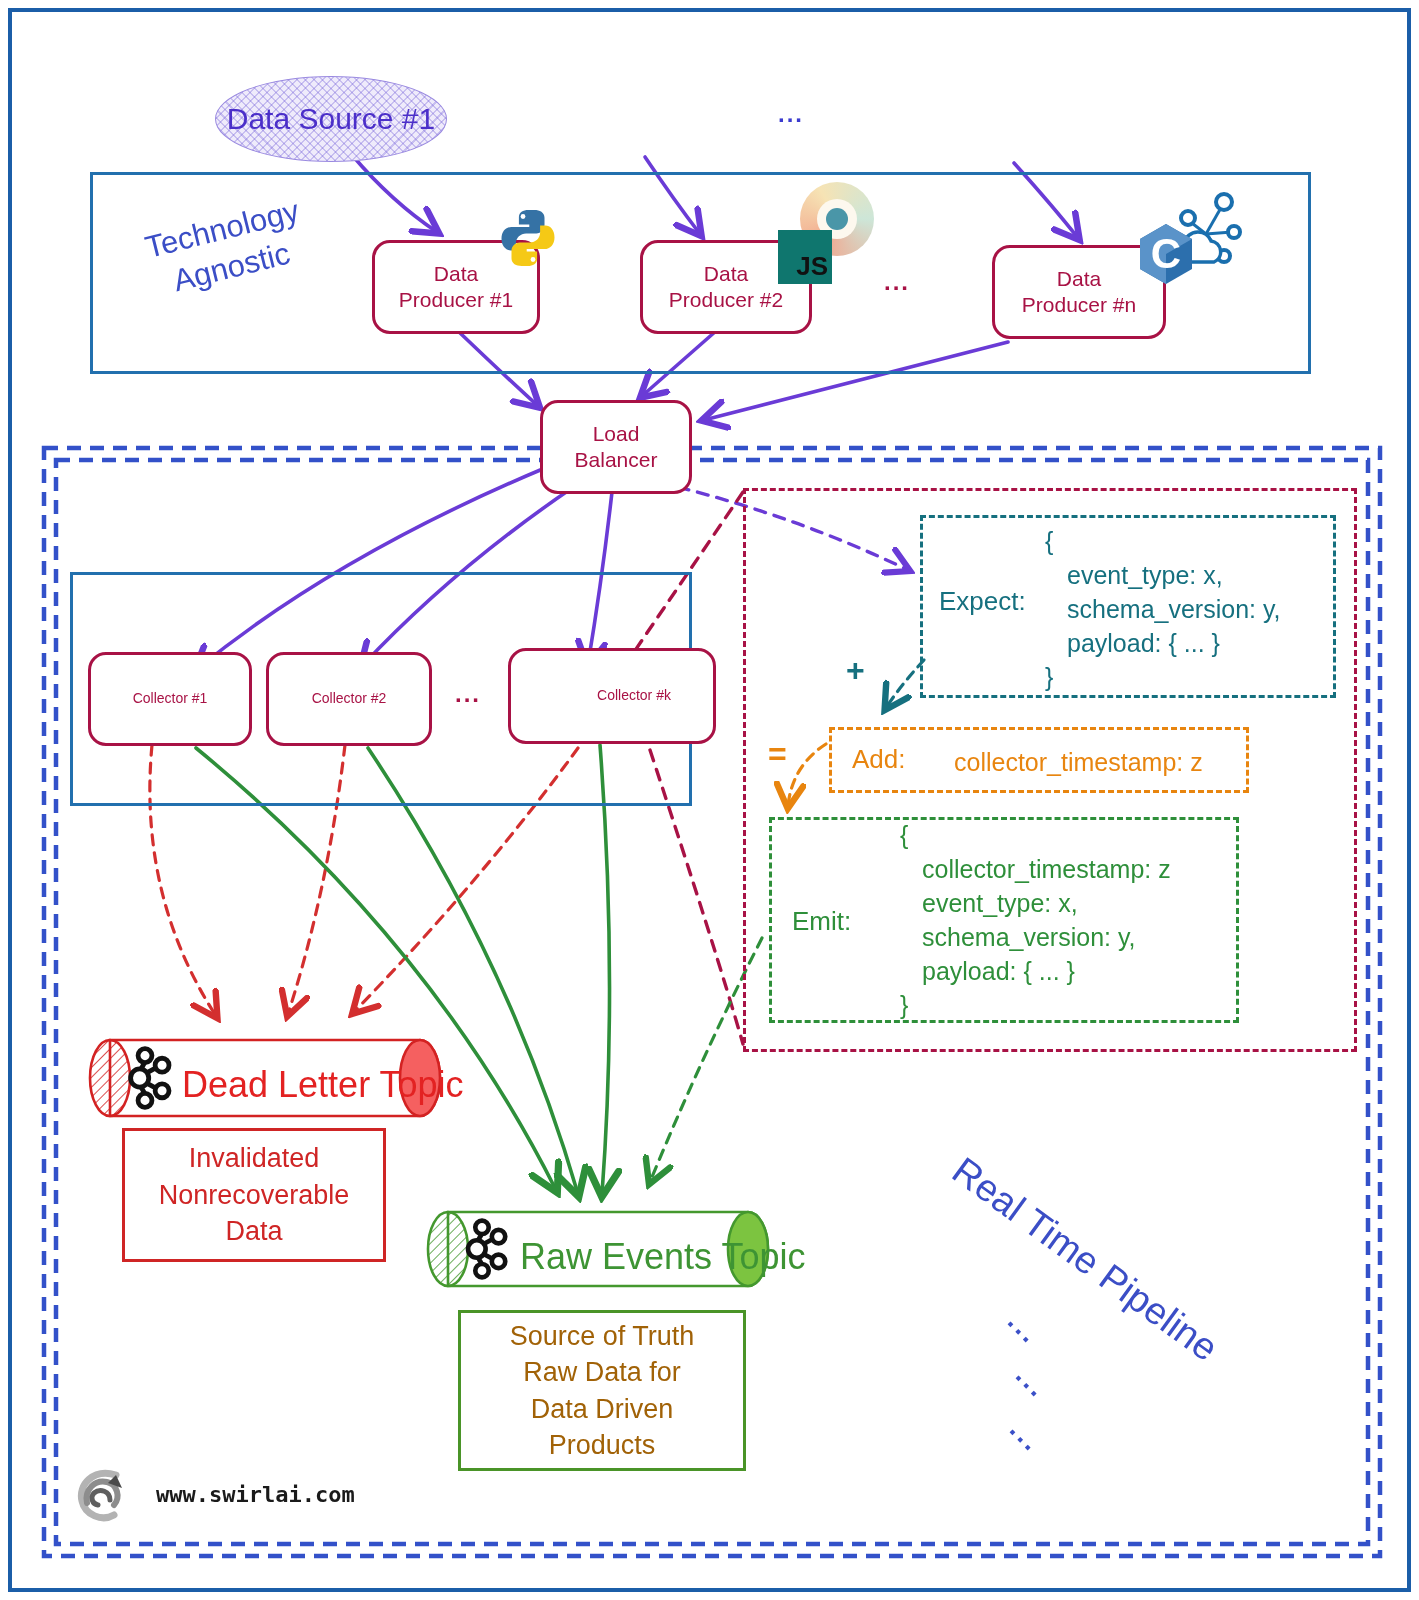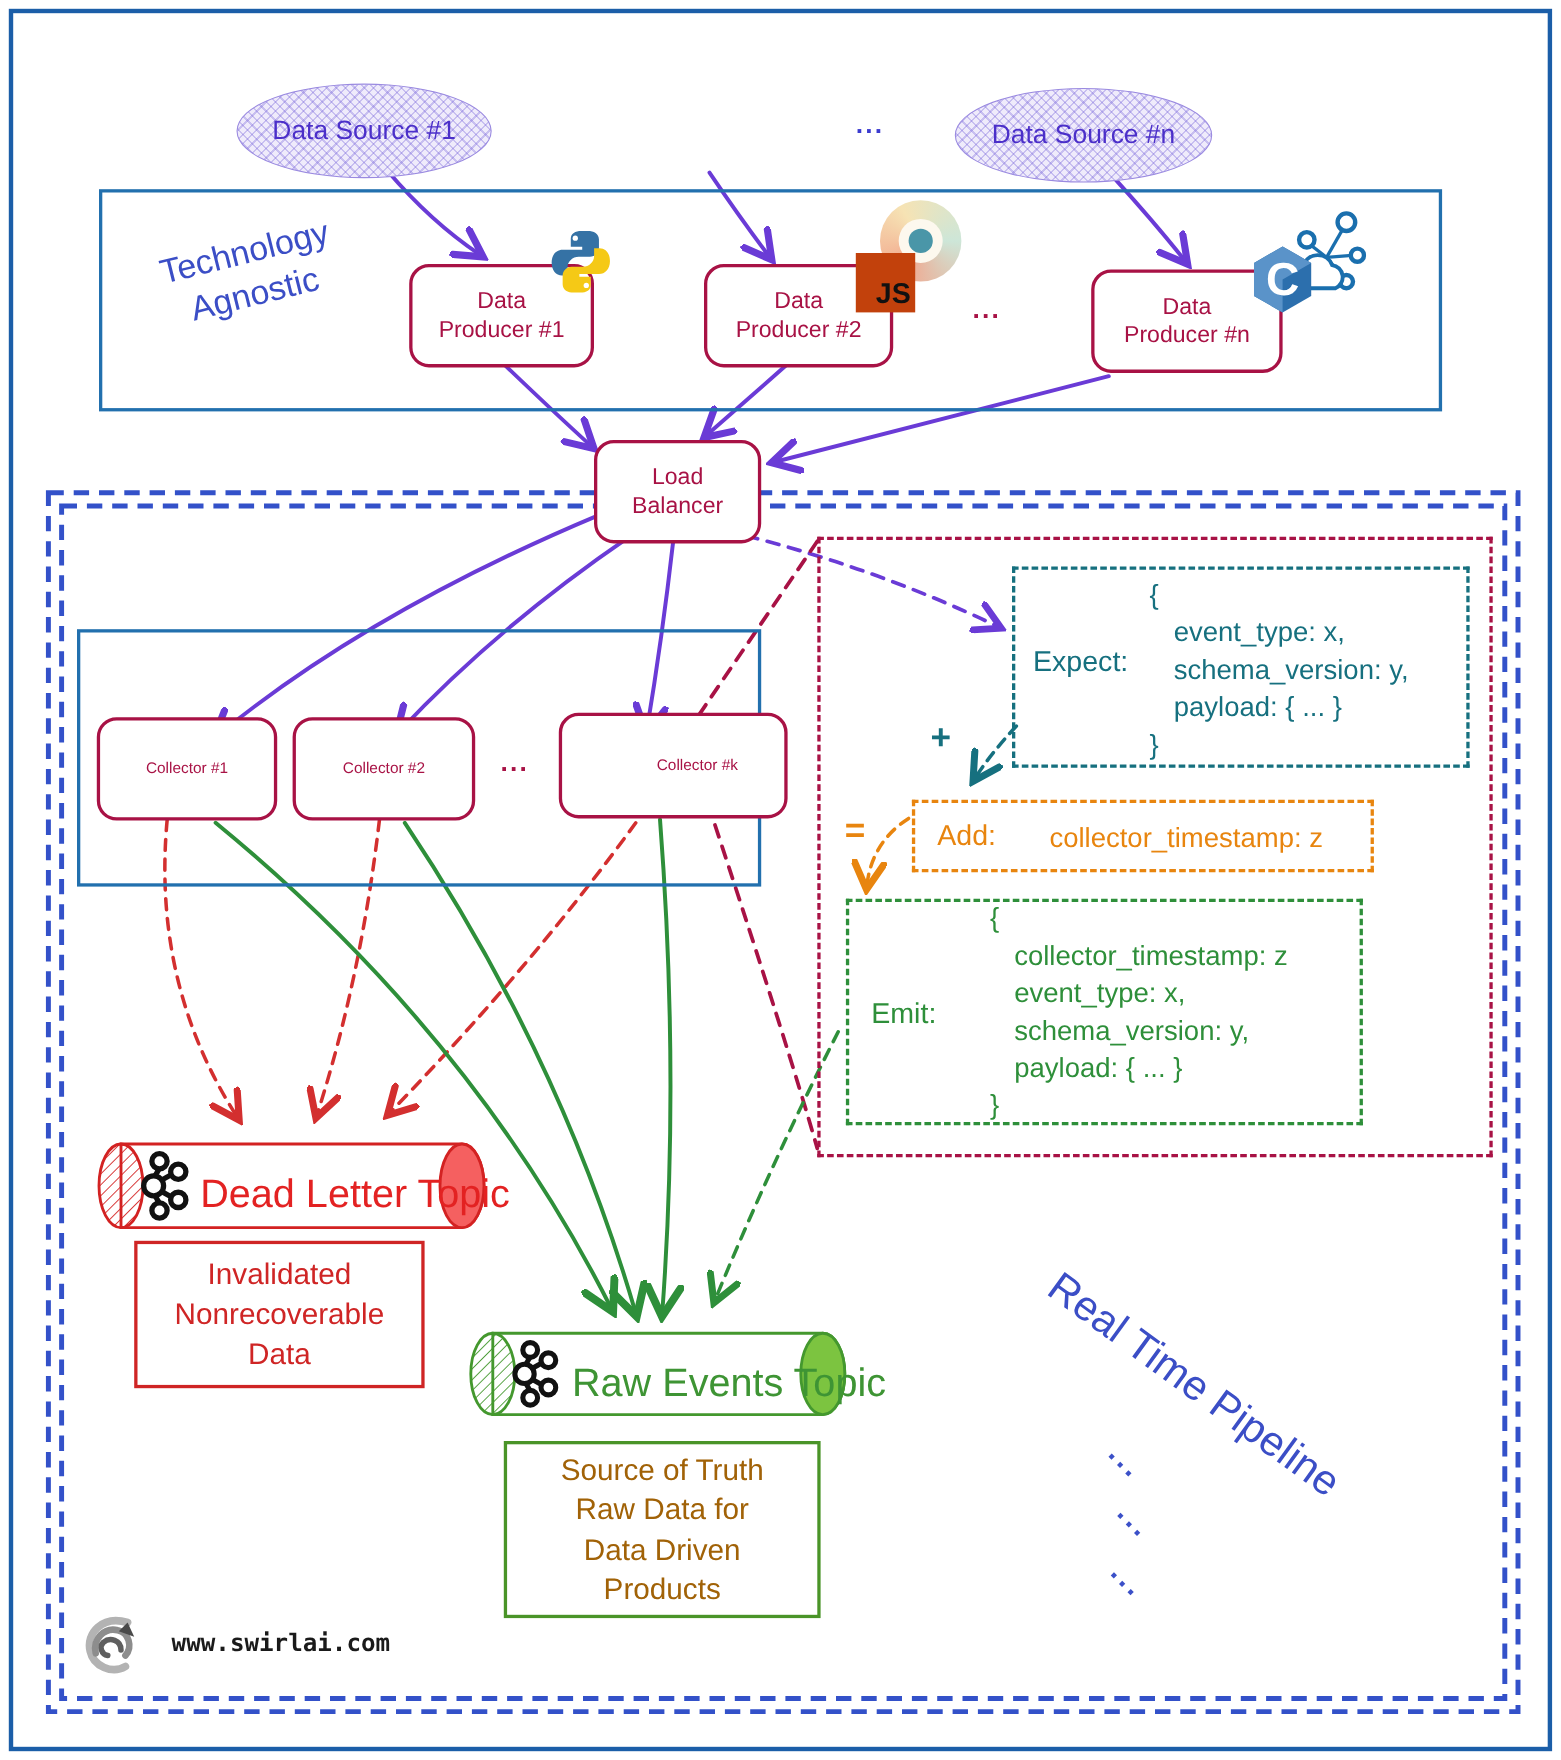--- a/index.html
+++ b/index.html
@@ -15,21 +15,21 @@
         display:flex;flex-direction:column;align-items:center;justify-content:center;
         text-align:center;font-size:21px;line-height:1.25;z-index:3;}
   .node.coll{font-size:14px;}
   
   .ellipse{border:1.5px solid #9a8ae0;border-radius:50%;z-index:2;
            background-color:#efebfb;
            background-image:
              repeating-linear-gradient(45deg, rgba(110,90,215,.30) 0 1.5px, transparent 1.5px 6px),
              repeating-linear-gradient(-45deg, rgba(110,90,215,.30) 0 1.5px, transparent 1.5px 6px);
            display:flex;align-items:center;justify-content:center;
-           color:#4b2fc9;font-size:24px;}
+           color:#4b2fc9;font-size:30px;}
   .dots{color:#a81245;font-size:24px;font-weight:bold;letter-spacing:2px;z-index:3;}
   .dots.blue{color:#3b3bcf;}
   
   .dashed-box{background:transparent;z-index:2;}
   #crimson-box{border:3.5px dashed #a81245;}
   #expect-box{border:3.5px dashed #16707f;color:#16707f;}
   #add-box{border:3.5px dashed #e8850f;color:#e8850f;}
   #emit-box{border:3.5px dashed #2e8f3a;color:#2e8f3a;}
   .anno-label{font-size:26px;}
   .json-lines{font-size:25px;line-height:34px;}
@@ -49,21 +49,21 @@
   .rtp-dots{color:#3b50c8;font-size:28px;font-weight:bold;letter-spacing:3px;transform:rotate(45deg);z-index:2;}
   #site-url{font-family:"DejaVu Sans Mono", monospace;font-weight:bold;font-size:22px;color:#1a1a1a;z-index:3;}
   .icon{z-index:4;}
   
   #js-donut{width:74px;height:74px;border-radius:50%;
             background:conic-gradient(from 210deg,#f2a58c,#f6e3b4,#cde6d8,#f2a58c);
             display:flex;align-items:center;justify-content:center;}
   #js-donut .hole{width:40px;height:40px;border-radius:50%;background:#fdf8ee;
                   display:flex;align-items:center;justify-content:center;}
   #js-donut .pupil{width:22px;height:22px;border-radius:50%;background:#4a96a8;}
-  #js-square{width:54px;height:54px;background:#c2410c;display:flex;align-items:flex-end;
+  #js-square{width:54px;height:54px;background:#0f766e;display:flex;align-items:flex-end;
              justify-content:flex-end;font-weight:bold;font-size:26px;color:#111;
              padding:18px 4px 2px 0;box-sizing:border-box;}
 </style>
 </head>
 <body>
 
 <div id="stage">
 
   <div id="page-border" class="abs"></div>
 
@@ -144,23 +144,20 @@
 
     <path fill="none" stroke="#16707f" stroke-width="3.2" stroke-dasharray="9 7" stroke-linecap="round" marker-end="url(#mk-teal)" d="M924,660 Q900,686 886,708"></path>
 
     <path fill="none" stroke="#e8850f" stroke-width="3.2" stroke-dasharray="9 7" stroke-linecap="round" marker-end="url(#mk-orange)" d="M826,744 Q792,766 788,806"></path>
   </svg>
 
   <div class="abs ellipse" style="left:215px;top:76px;width:230px;height:84px;">
     <span>Data Source #1</span>
   </div>
   <div class="abs dots blue" style="left:778px;top:100px;">...</div>
-  <div class="abs ellipse" style="left:868px;top:80px;width:232px;height:84px;">
-    <span>Data Source #n</span>
-  </div>
 
   <div class="abs frame" style="left:90px;top:172px;width:1215px;height:196px;"></div>
   <div class="abs rot-label" id="tech-label" style="left:112px;top:210px;width:230px;">
     <div>Technology</div>
     <div>Agnostic</div>
   </div>
 
   <div class="abs node" style="left:372px;top:240px;width:162px;height:88px;">
     <span>Data</span>
     <span>Producer #1</span>

